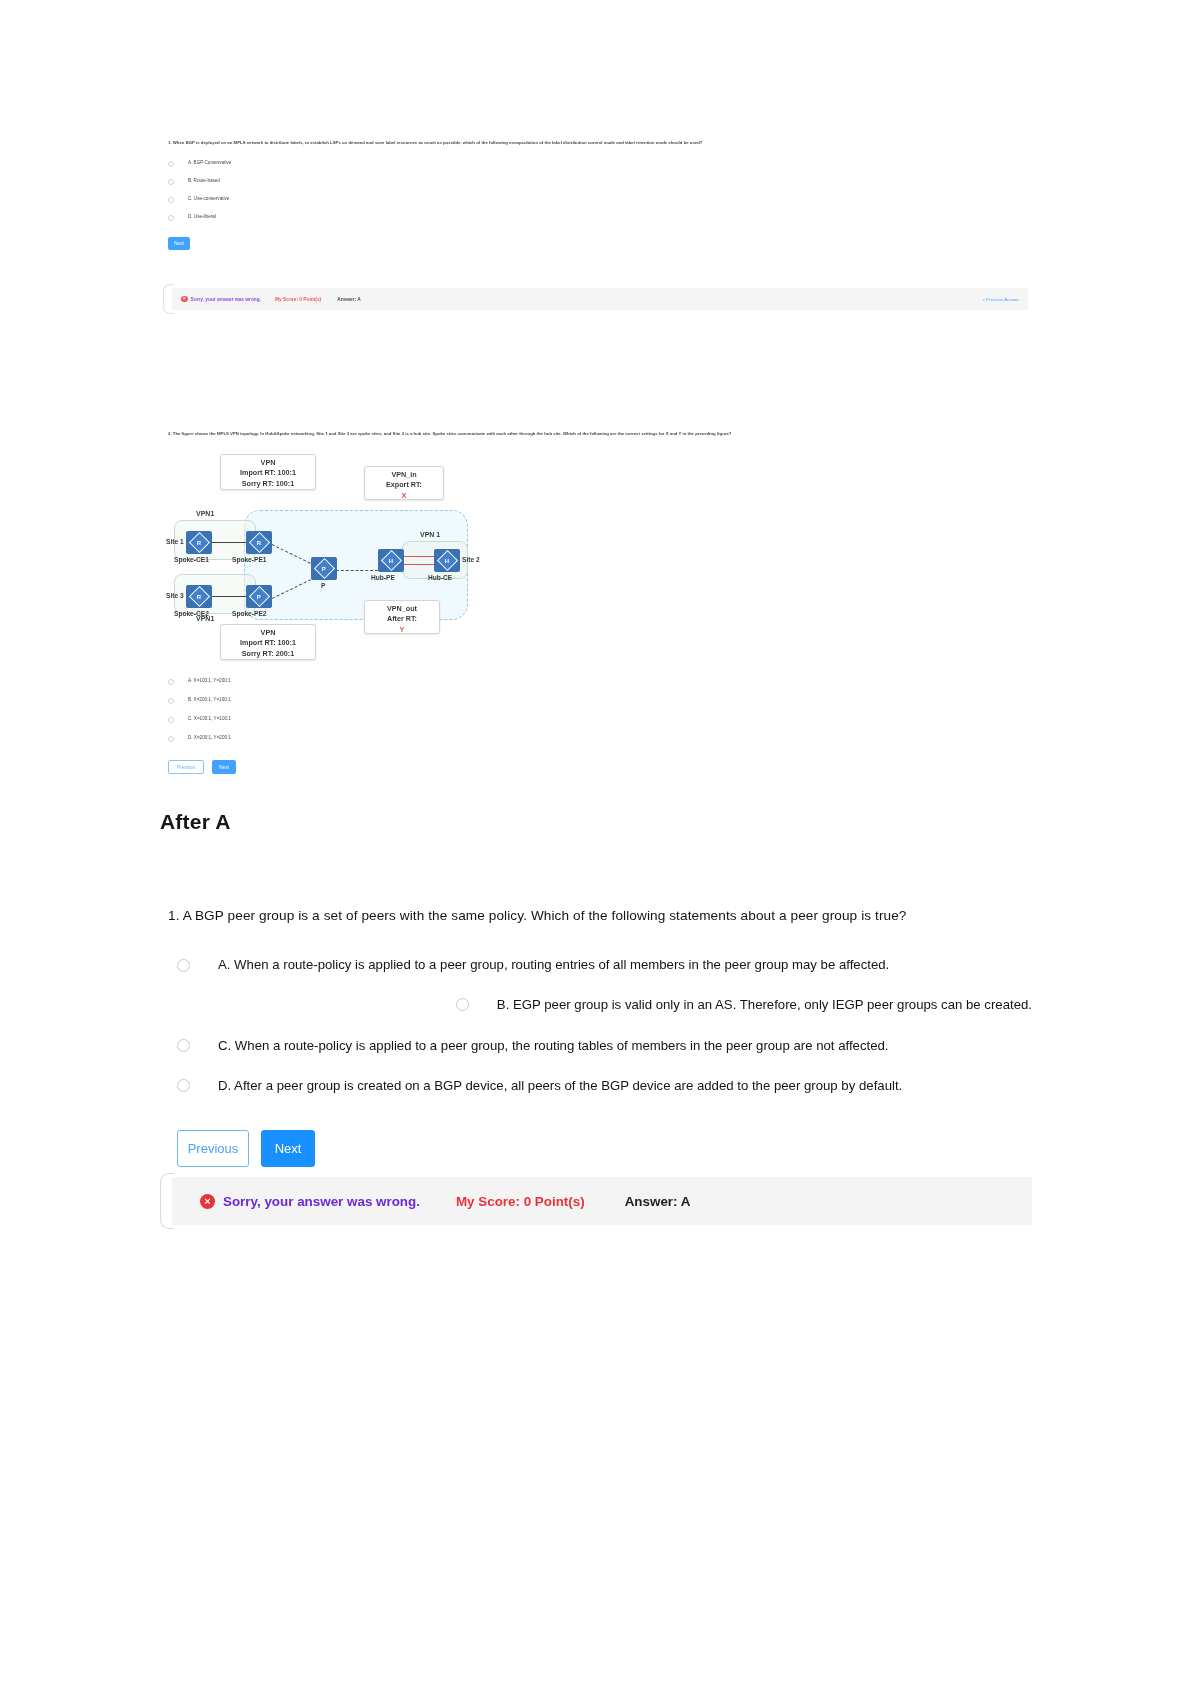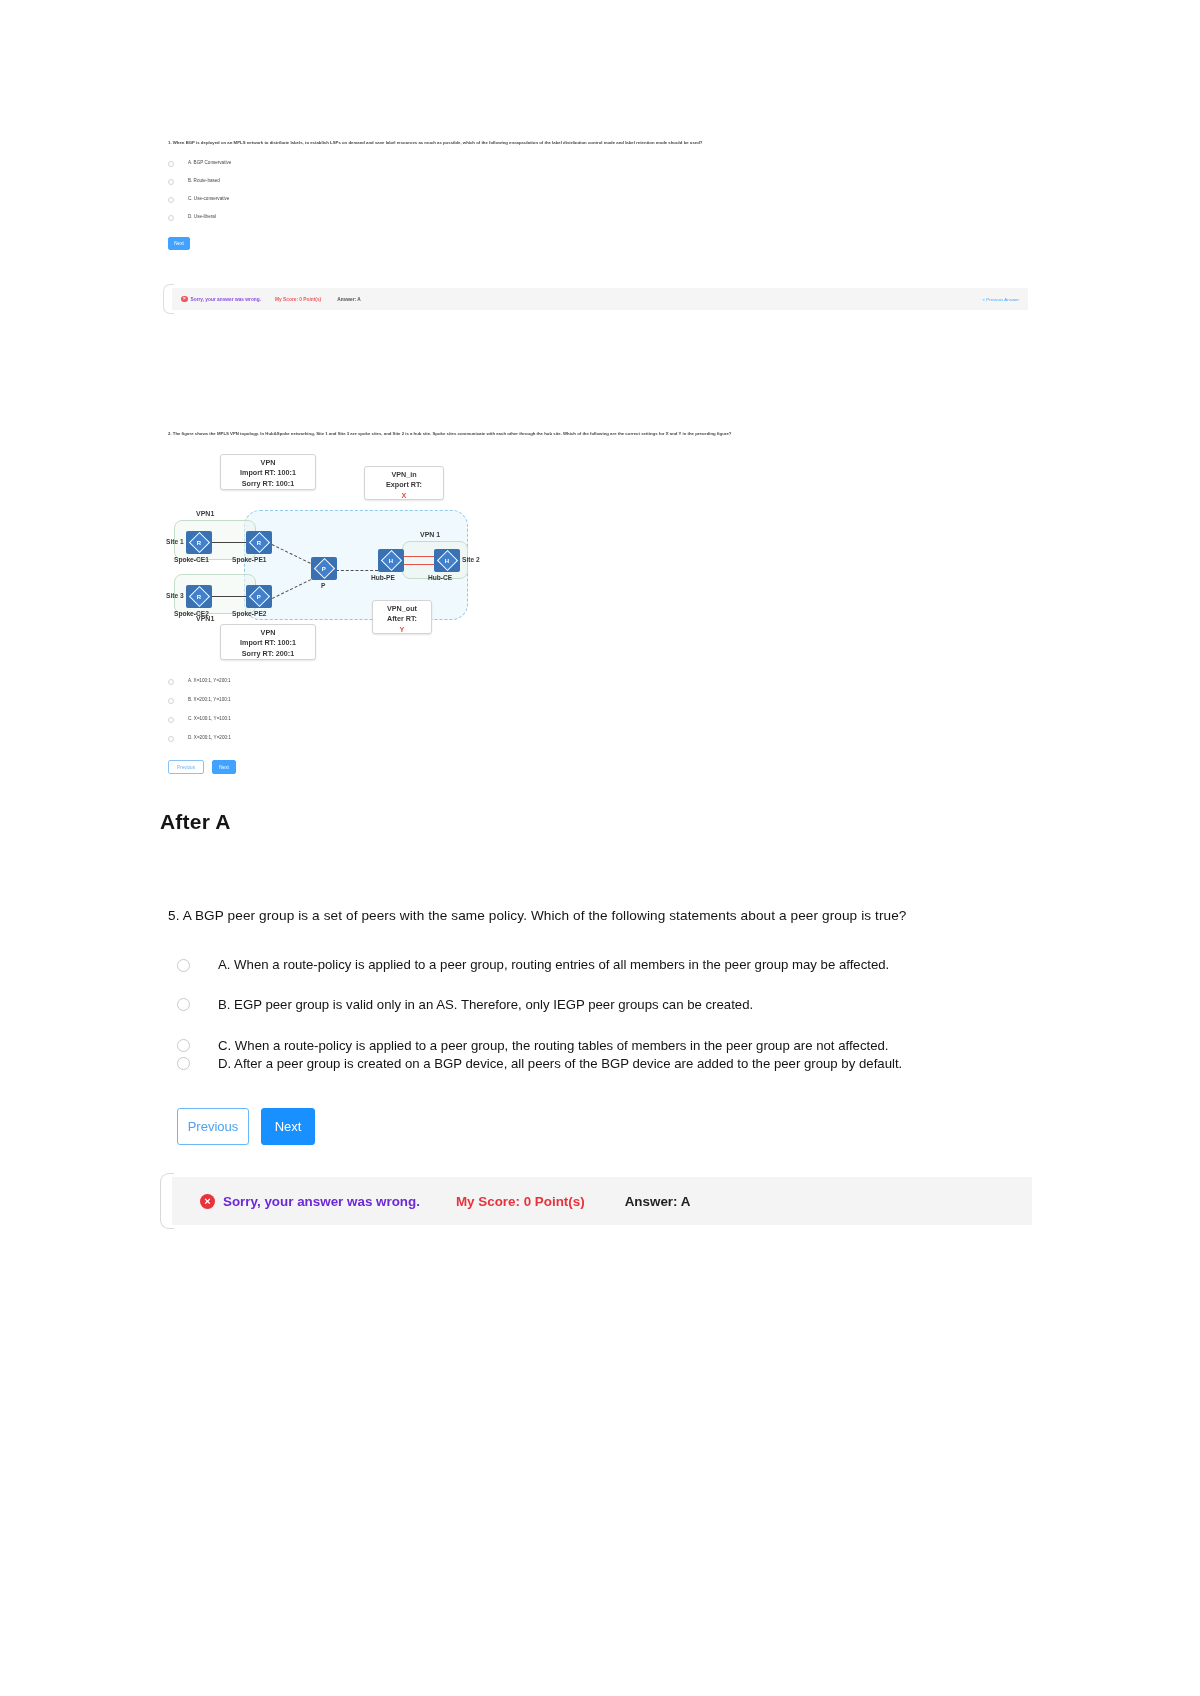--- a/index.html
+++ b/index.html
@@ -170,21 +170,21 @@
       <div>Import RT: 100:1</div>
       <div>Sorry RT: 100:1</div>
     </div>
 
     <div class="rtbox" style="left:196px;top:14px;width:80px;height:34px;">
       <div>VPN_in</div>
       <div>Export RT:</div>
       <div class="rtred">X</div>
     </div>
 
-    <div class="rtbox" style="left:204px;top:148px;width:60px;height:34px;">
+    <div class="rtbox" style="left:196px;top:148px;width:76px;height:34px;">
       <div>VPN_out</div>
       <div>After RT:</div>
       <div class="rtred">Y</div>
     </div>
 
     <div class="rtbox" style="left:52px;top:172px;width:96px;height:36px;">
       <div>VPN</div>
       <div>Import RT: 100:1</div>
       <div>Sorry RT: 200:1</div>
     </div>
@@ -270,35 +270,35 @@
 
     <div class="btnrow" style="margin-top:18px;gap:8px;">
       <button class="btn ghost" style="width:36px;height:14px;font-size:4.6px;">Previous</button>
       <button class="btn" style="width:24px;height:14px;font-size:4.6px;">Next</button>
     </div>
   </div>
 
   <div class="answer-heading">After A</div>
 
   <div class="qblock" style="top:906px;">
-    <div class="qtext" style="font-size:13.6px;font-weight:400;letter-spacing:.1px;">5. A BGP peer group is a set of peers with the same policy. Which of the following statements about a peer group is true?</div>
+    <div class="qtext" style="font-size:13.6px;font-weight:400;letter-spacing:.1px;">1. A BGP peer group is a set of peers with the same policy. Which of the following statements about a peer group is true?</div>
 
     <div class="opt" style="margin-top:30px;align-items:center;">
       <span class="radio" style="width:13px;height:13px;margin-top:2px;margin-left:9px;"></span>
       <span class="optlabel" style="font-size:13.2px;margin-left:14px;">A. When a route-policy is applied to a peer group, routing entries of all members in the peer group may be affected.</span>
     </div>
-    <div class="opt" style="margin-top:22px;">
+    <div class="opt" style="margin-top:22px;justify-content:flex-end;">
       <span class="radio" style="width:13px;height:13px;margin-top:2px;margin-left:9px;"></span>
       <span class="optlabel" style="font-size:13.2px;margin-left:14px;">B. EGP peer group is valid only in an AS. Therefore, only IEGP peer groups can be created.</span>
     </div>
     <div class="opt" style="margin-top:22px;text-align:right;">
       <span class="radio" style="width:13px;height:13px;margin-top:2px;margin-left:9px;"></span>
       <span class="optlabel" style="font-size:13.2px;margin-left:14px;">C. When a route-policy is applied to a peer group, the routing tables of members in the peer group are not affected.</span>
     </div>
-    <div class="opt" style="">
+    <div class="opt" style="margin-top:22px;">
       <span class="radio" style="width:13px;height:13px;margin-top:2px;margin-left:9px;"></span>
       <span class="optlabel" style="font-size:13.2px;margin-left:14px;">D. After a peer group is created on a BGP device, all peers of the BGP device are added to the peer group by default.</span>
     </div>
 
     <div class="btnrow" style="margin-top:34px;gap:12px;margin-left:9px;">
       <button class="btn ghost" style="width:72px;height:37px;font-size:13px;border-radius:3px;">Previous</button>
       <button class="btn" style="width:54px;height:37px;font-size:13px;border-radius:3px;">Next</button>
     </div>
   </div>
 

